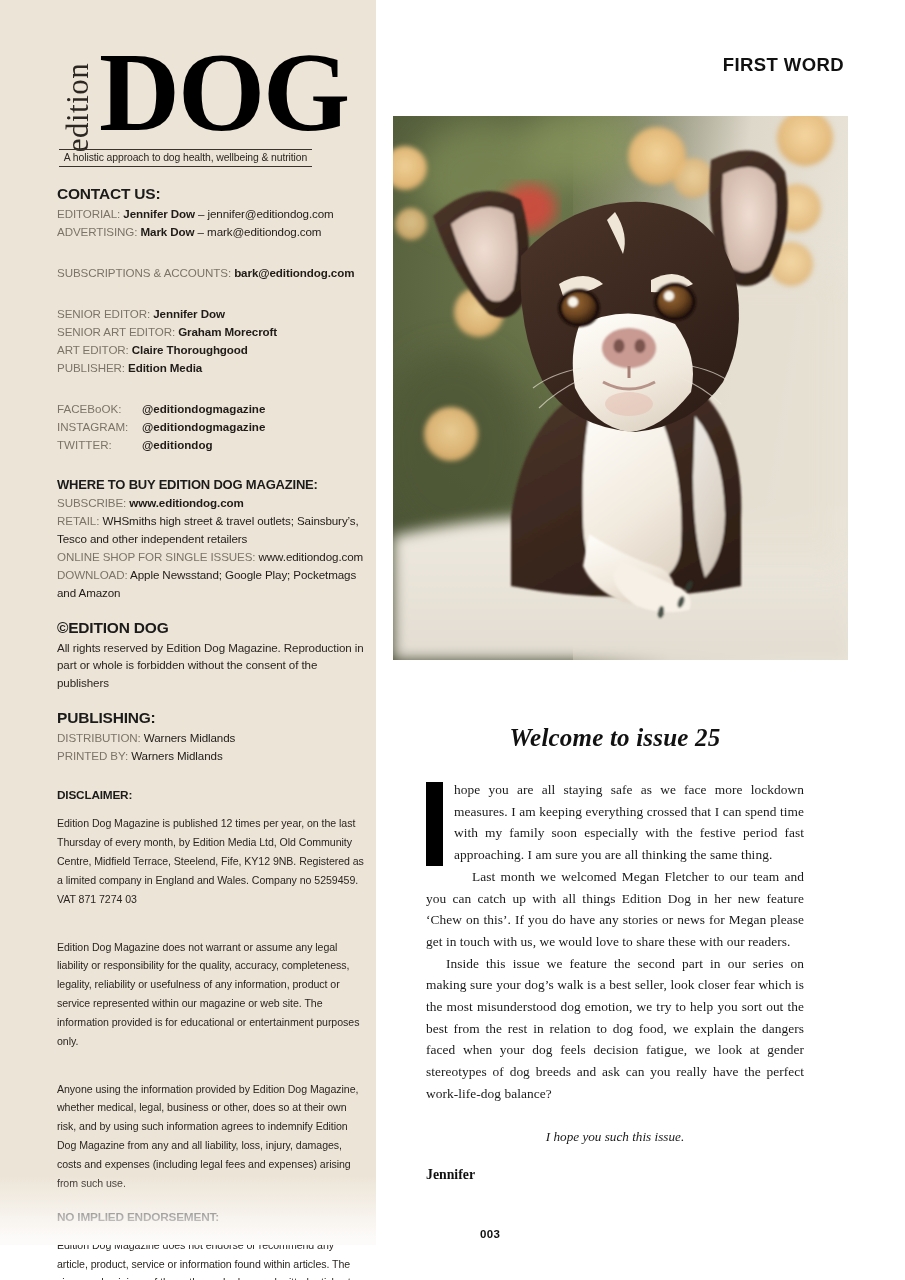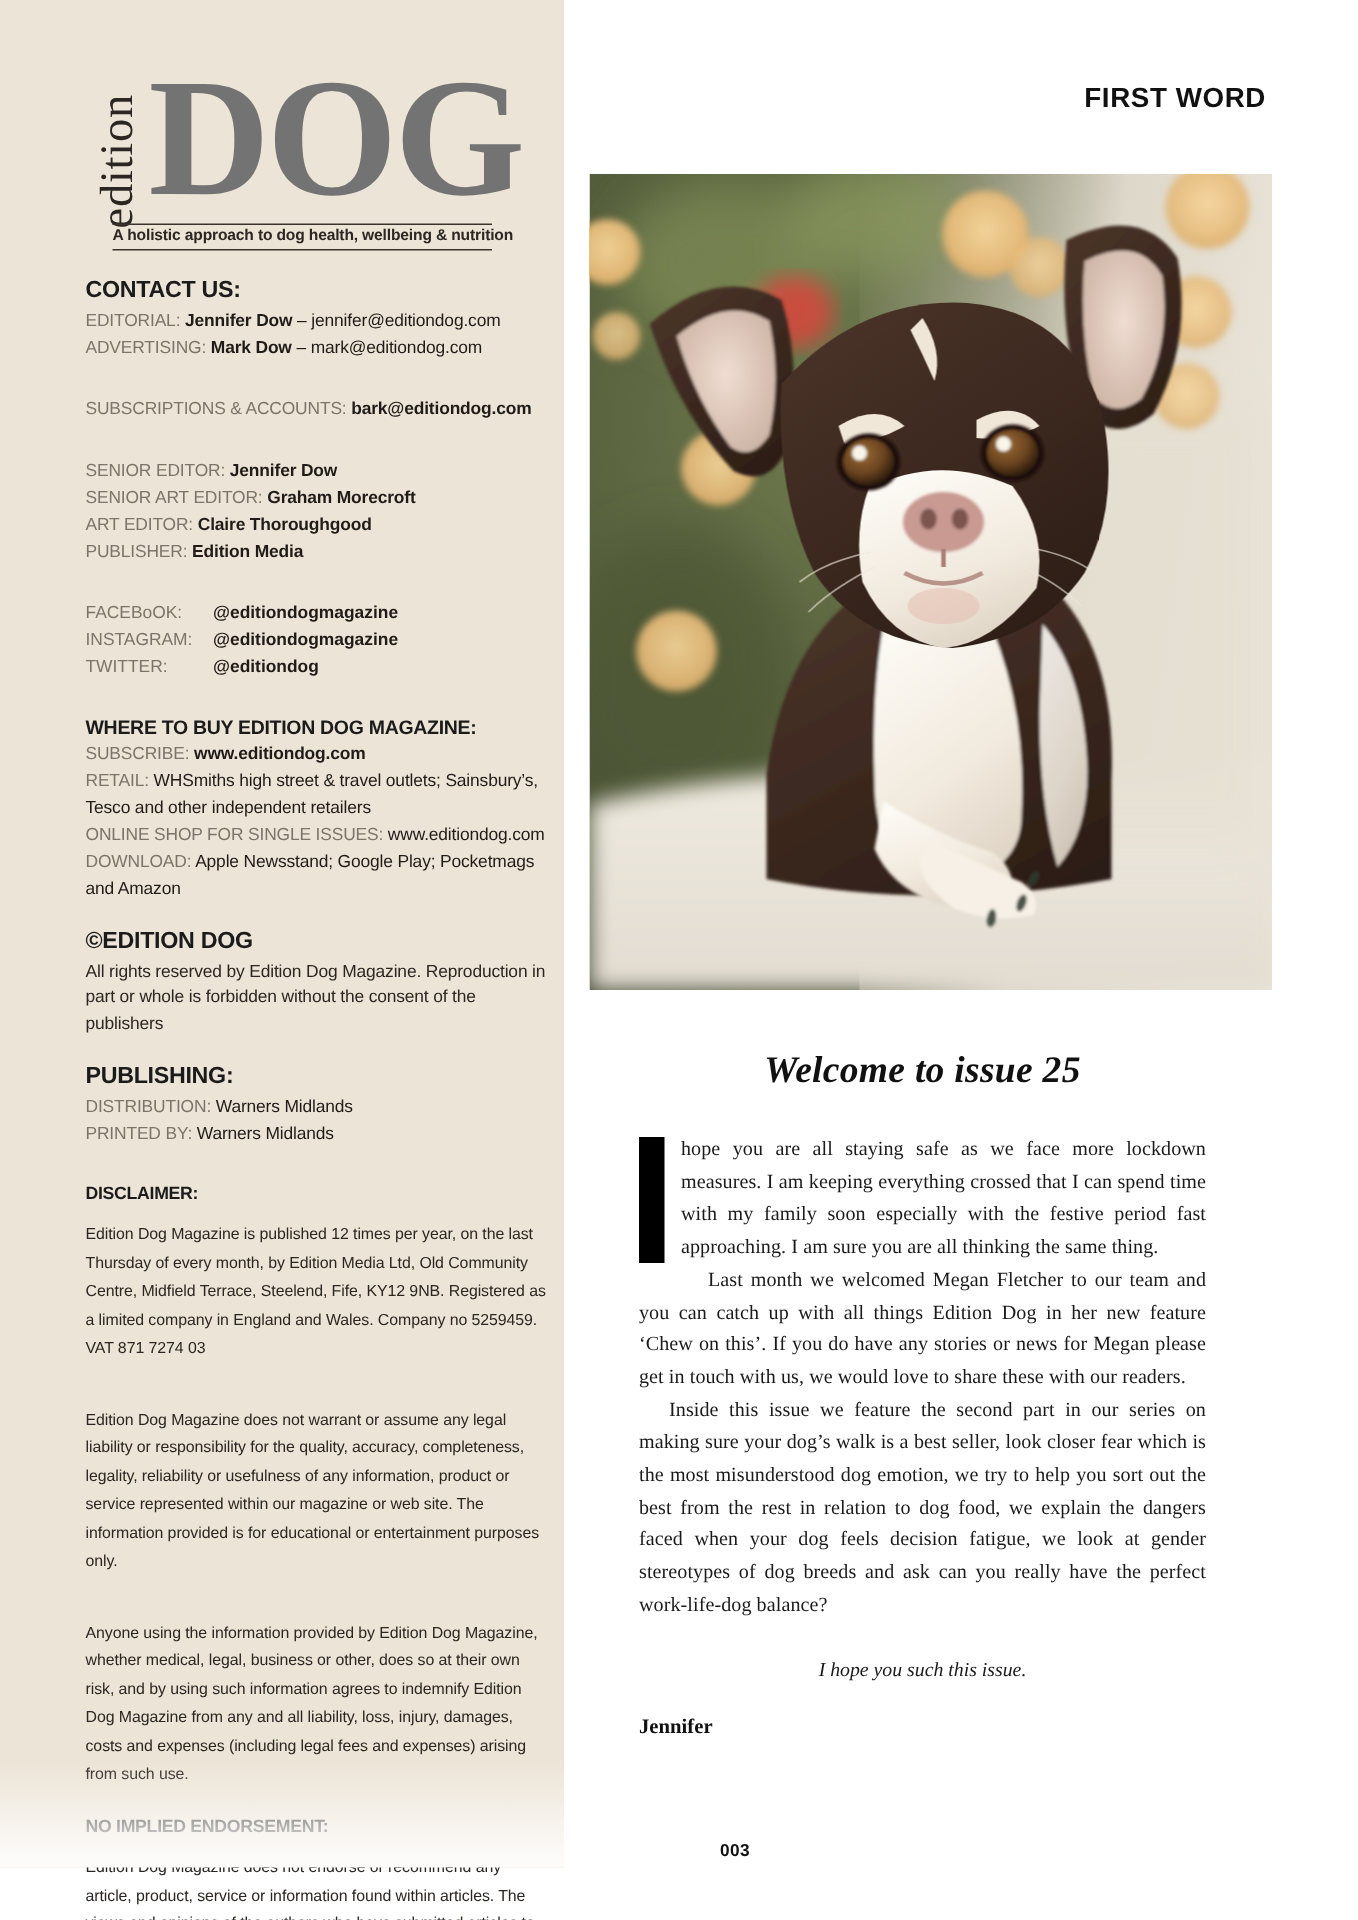--- a/index.html
+++ b/index.html
@@ -50,35 +50,34 @@
     line-height: 1;
   }
 
   .logo-dog {
     position: absolute;
     left: 42px;
     top: -12px;
     font-family: "Liberation Serif", serif;
     font-size: 112px;
     font-weight: 700;
-    color: #737373;
+    color: #000000;
     letter-spacing: -2px;
     line-height: 1;
     text-align: center;
   }
 
   .logo-tagline-wrap {
     position: absolute;
-    left: 18px;
+    left: 2px;
     top: 101px;
     width: 253px;
     border-top: 1.6px solid #3a332c;
     border-bottom: 1.6px solid #3a332c;
     padding: 2px 0 3px 0;
-    font-weight: bold;
   }
   .logo-tagline {
     font-family: "Liberation Sans", sans-serif;
     font-size: 10.4px;
     color: #2b2622;
     text-align: center;
     letter-spacing: -0.1px;
     white-space: nowrap;
   }
 
@@ -145,21 +144,21 @@
     height: 544px;
     overflow: hidden;
     background: #d9d2c4;
   }
   .photo svg { display: block; width: 100%; height: 100%; }
 
   
   .article {
     position: absolute;
     left: 33px;
-    top: 700px;
+    top: 724px;
     width: 378px;
   }
 
   .welcome-title {
     font-family: "Liberation Serif", serif;
     font-style: italic;
     font-weight: 700;
     font-size: 25px;
     color: #111;
     text-align: center;

